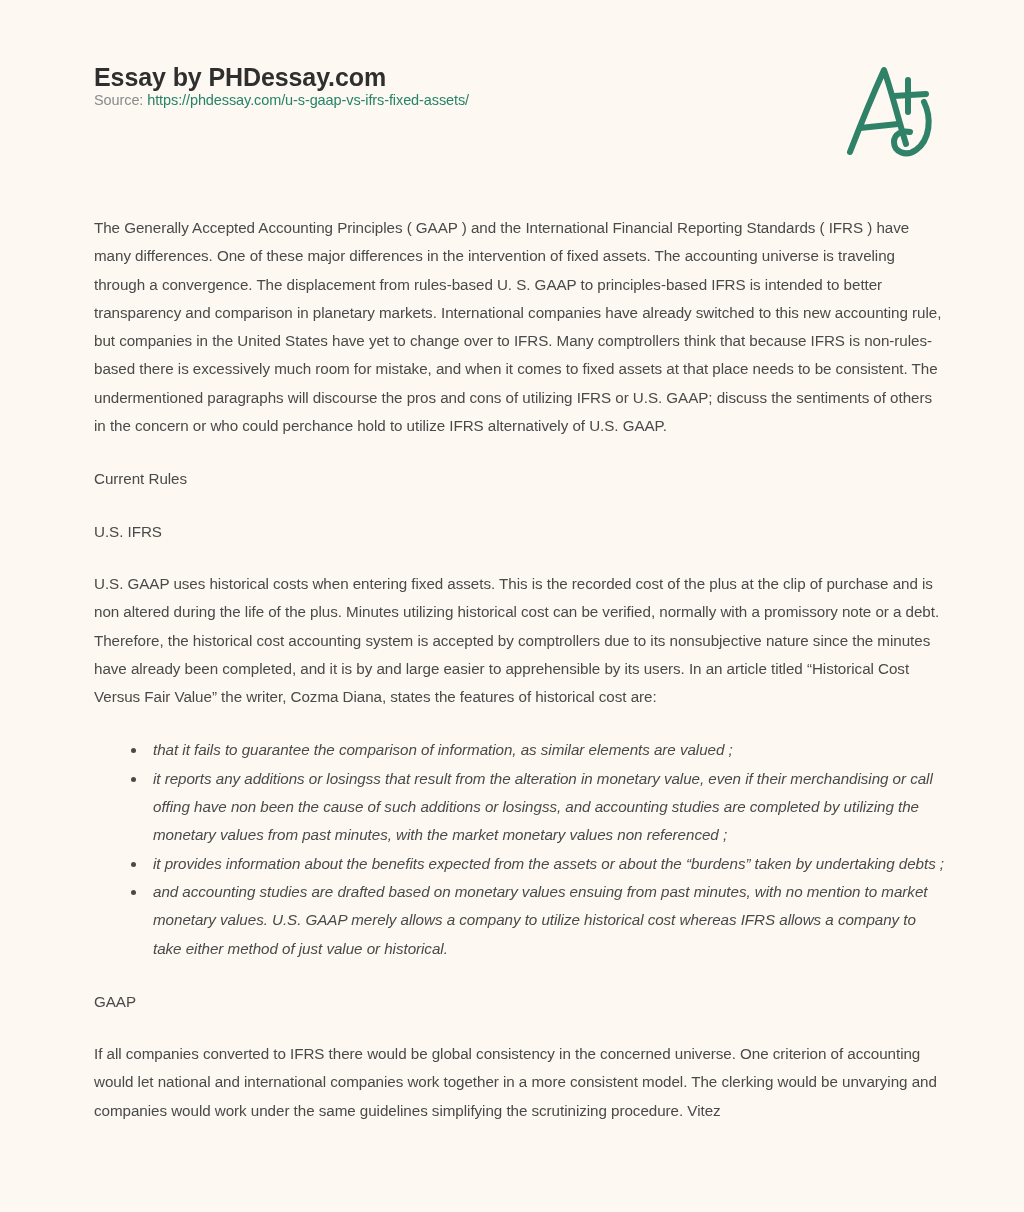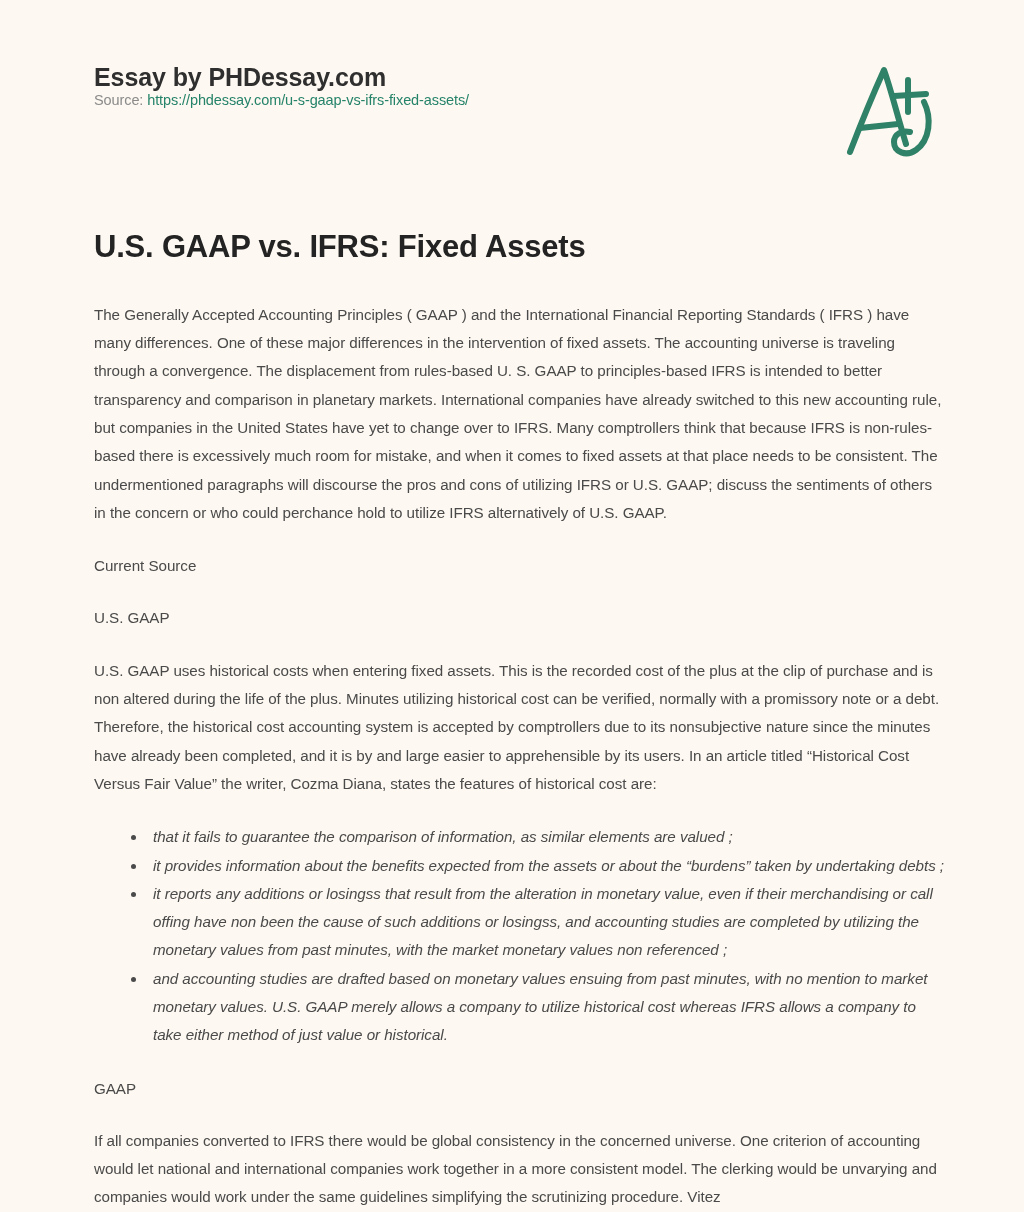--- a/index.html
+++ b/index.html
@@ -134,36 +134,35 @@
         <path d="M14 96 C 24 70, 38 36, 48 14 C 54 30, 62 62, 70 88"></path>
         <path d="M24 72 L 62 68"></path>
         <path d="M72 24 L 72 56"></path>
         <path d="M58 40 L 90 38"></path>
         <path d="M88 46 C 96 62, 94 84, 80 94 C 70 101, 58 96, 58 86 C 58 78, 66 74, 74 76"></path>
       </svg>
     </div>
   </div>
 
   <div class="article">
-    <h2 class="essay-title">U.S. GAAP vs. IFRS: Fixed Assets</h2>
 
     <div class="body-copy">
 
       <p class="para first">The Generally Accepted Accounting Principles ( GAAP ) and the International Financial Reporting Standards ( IFRS ) have many differences. One of these major differences in the intervention of fixed assets. The accounting universe is traveling through a convergence. The displacement from rules-based U. S. GAAP to principles-based IFRS is intended to better transparency and comparison in planetary markets. International companies have already switched to this new accounting rule, but companies in the United States have yet to change over to IFRS. Many comptrollers think that because IFRS is non-rules-based there is excessively much room for mistake, and when it comes to fixed assets at that place needs to be consistent. The undermentioned paragraphs will discourse the pros and cons of utilizing IFRS or U.S. GAAP; discuss the sentiments of others in the concern or who could perchance hold to utilize IFRS alternatively of U.S. GAAP.</p>
 
-      <p class="para short">Current Source</p>
+      <p class="para short">Current Rules</p>
 
-      <p class="para short">U.S. GAAP</p>
+      <p class="para short">U.S. IFRS</p>
 
       <p class="para">U.S. GAAP uses historical costs when entering fixed assets. This is the recorded cost of the plus at the clip of purchase and is non altered during the life of the plus. Minutes utilizing historical cost can be verified, normally with a promissory note or a debt. Therefore, the historical cost accounting system is accepted by comptrollers due to its nonsubjective nature since the minutes have already been completed, and it is by and large easier to apprehensible by its users. In an article titled “Historical Cost Versus Fair Value” the writer, Cozma Diana, states the features of historical cost are:</p>
 
       <ul class="feature-list">
         <li>that it fails to guarantee the comparison of information, as similar elements are valued ;</li>
+        <li>it reports any additions or losingss that result from the alteration in monetary value, even if their merchandising or call offing have non been the cause of such additions or losingss, and accounting studies are completed by utilizing the monetary values from past minutes, with the market monetary values non referenced ;</li>
         <li>it provides information about the benefits expected from the assets or about the “burdens” taken by undertaking debts ;</li>
-        <li>it reports any additions or losingss that result from the alteration in monetary value, even if their merchandising or call offing have non been the cause of such additions or losingss, and accounting studies are completed by utilizing the monetary values from past minutes, with the market monetary values non referenced ;</li>
         <li>and accounting studies are drafted based on monetary values ensuing from past minutes, with no mention to market monetary values. U.S. GAAP merely allows a company to utilize historical cost whereas IFRS allows a company to take either method of just value or historical.</li>
       </ul>
 
       <p class="para short">GAAP</p>
 
       <p class="para">If all companies converted to IFRS there would be global consistency in the concerned universe. One criterion of accounting would let national and international companies work together in a more consistent model. The clerking would be unvarying and companies would work under the same guidelines simplifying the scrutinizing procedure. Vitez</p>
 
     </div>
   </div>
 

